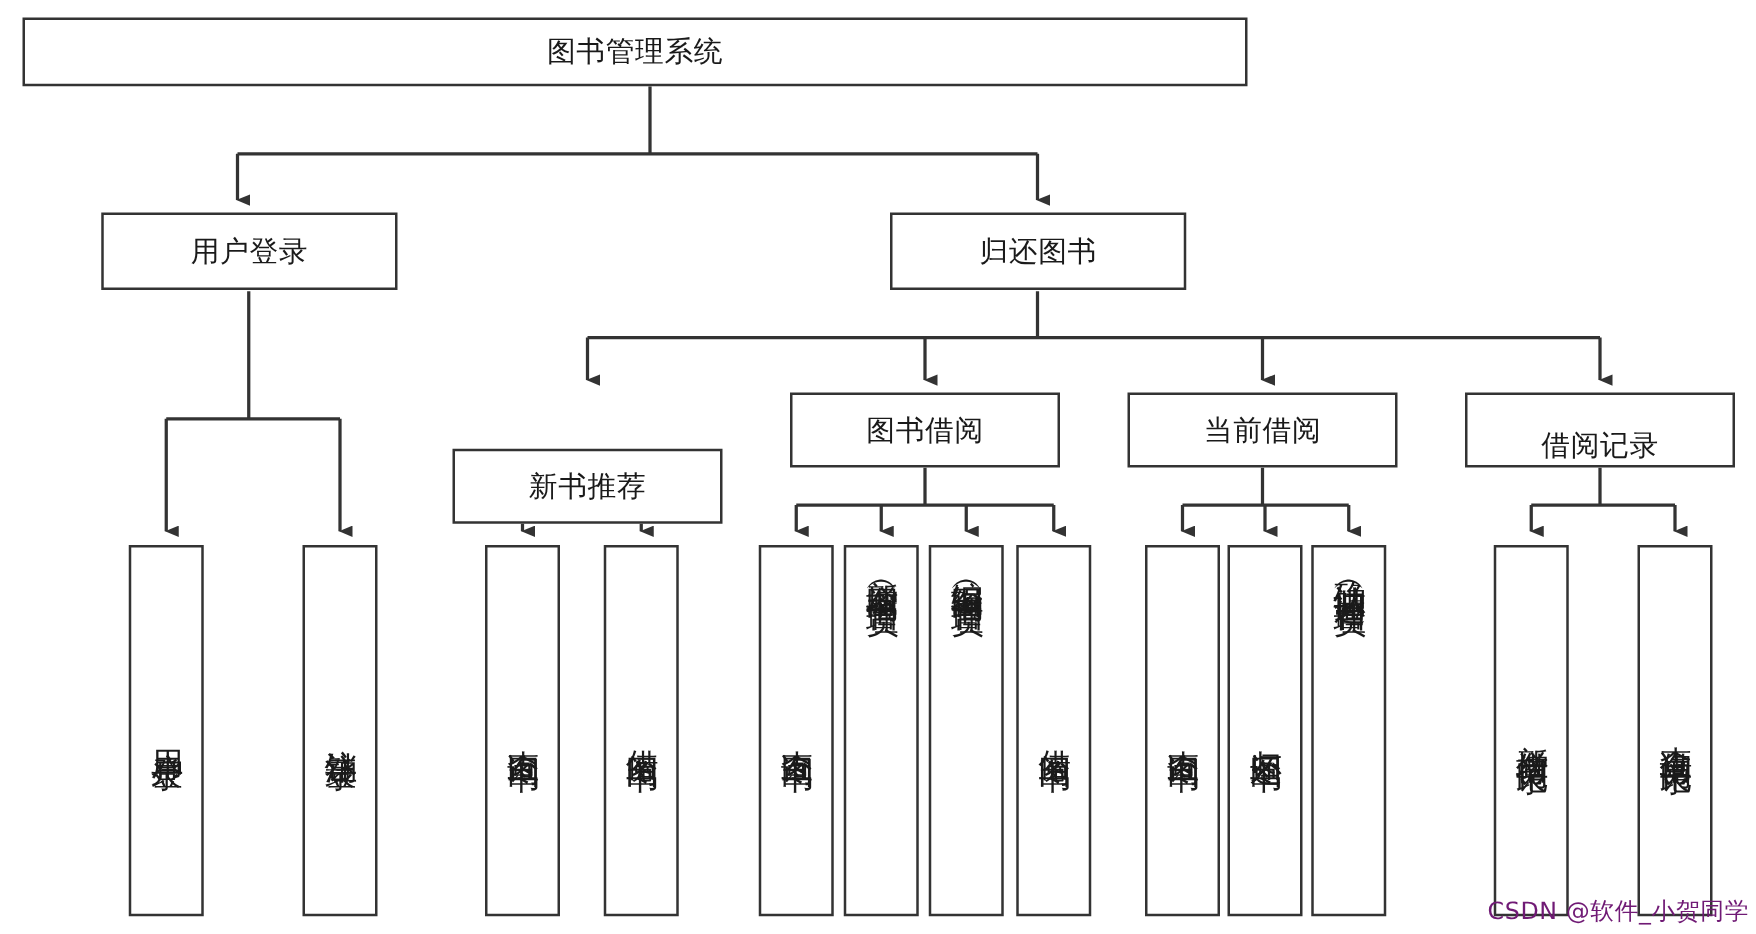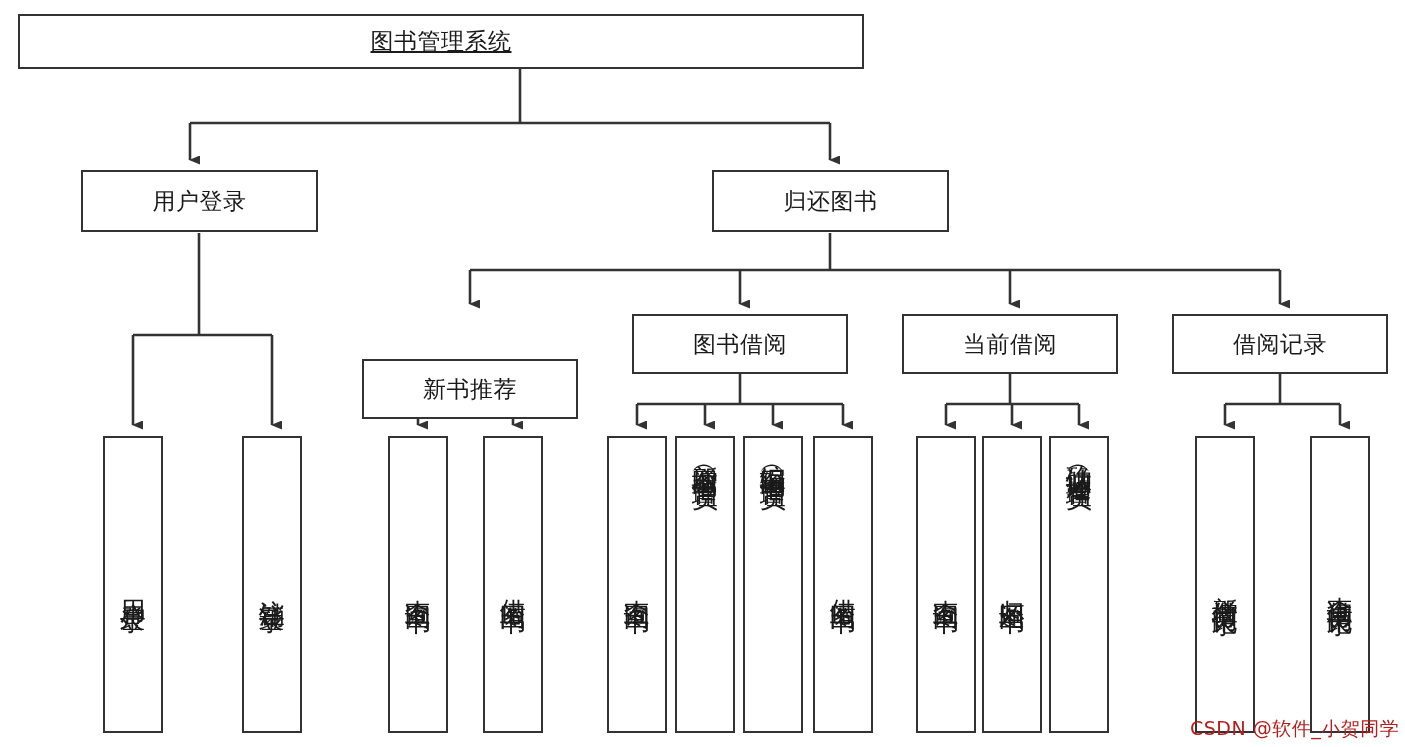--- a/index.html
+++ b/index.html
@@ -64,21 +64,21 @@
   .node.vert.center-v {
     align-items: center;
   }
   .node.vert.top-v {
     align-items: flex-start;
     padding-top: 6px;
   }
   .watermark {
     position: absolute;
     font-size: 19px;
-    color: #b91c1c;
+    color: #701a75;
     white-space: nowrap;
     letter-spacing: 0.5px;
   }
 </style>
 </head>
 <body>
 
 <div id="canvas">
 
   <svg class="wires" viewBox="0 0 1405 747">
@@ -127,41 +127,41 @@
       <path d="M1012,404 L1012,425" marker-end="url(#arrow)"></path>
       <path d="M1079,404 L1079,425" marker-end="url(#arrow)"></path>
 
       <path d="M1280,374 L1280,404"></path>
       <path d="M1225,404 L1340,404"></path>
       <path d="M1225,404 L1225,425" marker-end="url(#arrow)"></path>
       <path d="M1340,404 L1340,425" marker-end="url(#arrow)"></path>
     </g>
   </svg>
 
-  <div class="node root horiz" style="left:18px; top:14px; width:846px; height:55px;text-decoration:underline;">
+  <div class="node root horiz" style="left:18px; top:14px; width:980px; height:55px;">
     <span class="lbl">图书管理系统</span>
   </div>
 
   <div class="node horiz" style="left:81px; top:170px; width:237px; height:62px;">
     <span class="lbl">用户登录</span>
   </div>
   <div class="node horiz" style="left:712px; top:170px; width:237px; height:62px;">
     <span class="lbl">归还图书</span>
   </div>
 
   <div class="node horiz" style="left:362px; top:314px; width:216px; height:60px;margin-top:45px;">
     <span class="lbl">新书推荐</span>
   </div>
   <div class="node horiz" style="left:632px; top:314px; width:216px; height:60px;">
     <span class="lbl">图书借阅</span>
   </div>
   <div class="node horiz" style="left:902px; top:314px; width:216px; height:60px;">
     <span class="lbl">当前借阅</span>
   </div>
-  <div class="node horiz" style="left:1172px; top:314px; width:216px; height:60px;">
+  <div class="node horiz" style="left:1172px; top:314px; width:216px; height:60px;align-items:flex-end;">
     <span class="lbl">借阅记录</span>
   </div>
 
   <div class="node vert center-v" style="left:103px; top:436px; width:60px; height:297px;">
     <span class="lbl">用户登录</span>
   </div>
   <div class="node vert center-v" style="left:242px; top:436px; width:60px; height:297px;">
     <span class="lbl">注销登录</span>
   </div>
 

